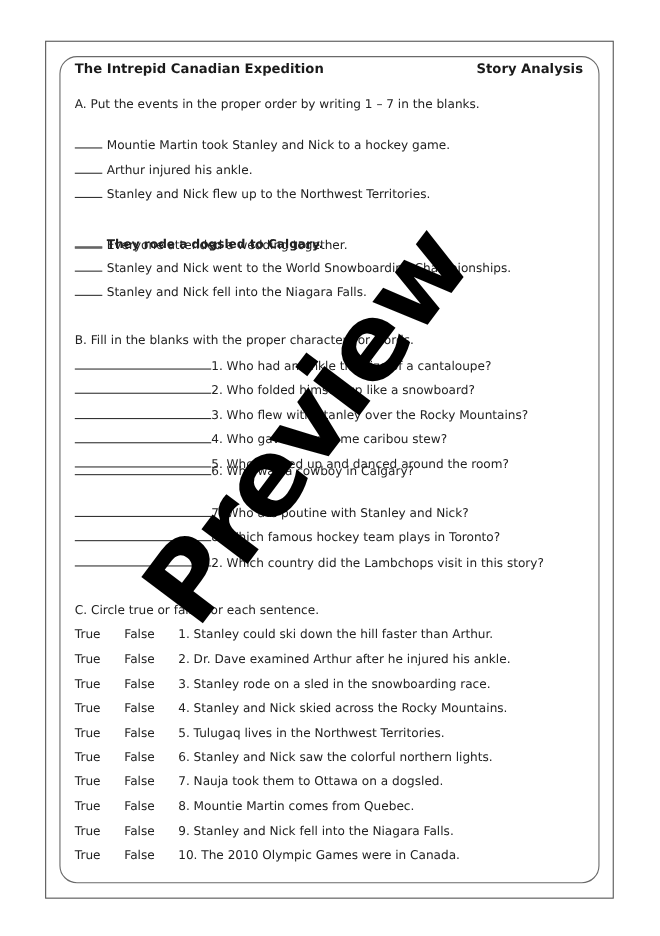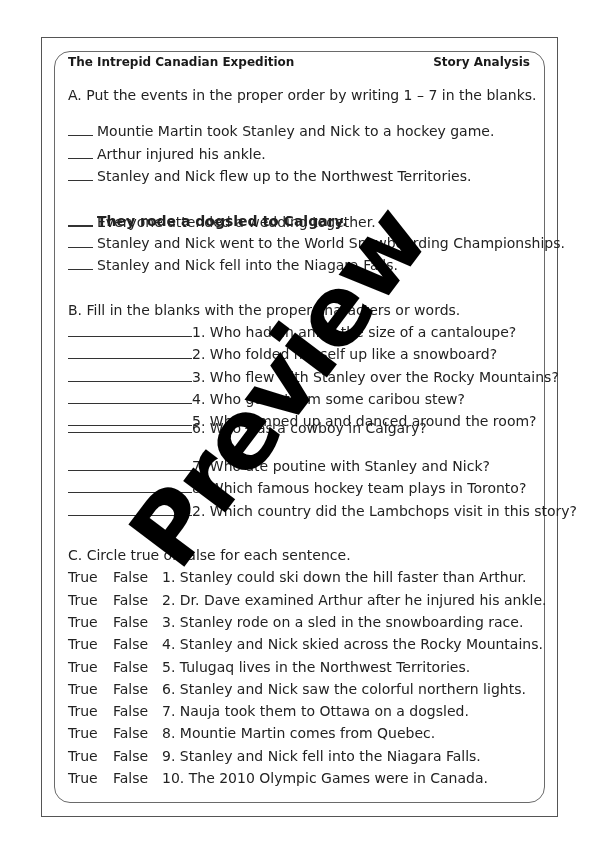--- a/index.html
+++ b/index.html
@@ -15,21 +15,21 @@
       position: absolute; left: 54px; top: 51px; width: 491px; height: 752px;
       border: 1.5px solid #6a6a6a; border-radius: 16px; box-sizing: border-box;
     }
     .header {
       position: absolute; left: 68px; top: 55px; width: 462px; height: 20px;
       font-weight: bold; font-size: 12px; color: #1a1a1a;
     }
     .header .left { position: absolute; left: 0; top: 0; }
     .header .right { position: absolute; right: 0; top: 0; }
     .line {
-      position: absolute; left: 68px; font-size: 14px; white-space: nowrap; line-height: 14px;
+      position: absolute; left: 68px; font-size: 11px; white-space: nowrap; line-height: 14px;
     }
     .blank-short { display: inline-block; width: 25px; border-bottom: 1px solid #333; margin-right: 4px; height: 10px; vertical-align: baseline; }
     .blank-long { display: inline-block; width: 124px; border-bottom: 1px solid #333; height: 10px; vertical-align: baseline; }
     .tf-true { position: absolute; left: 0; }
     .tf-false { position: absolute; left: 45px; }
     .tf-stmt { position: absolute; left: 94px; }
     .watermark {
       position: absolute; left: 85px; top: 370px; width: 340px; text-align: center;
       font-family: "DejaVu Sans", sans-serif; font-weight: bold; font-size: 96px; color: #000000;
       transform: rotate(-53deg); transform-origin: center center; line-height: 1; letter-spacing: -2px;

